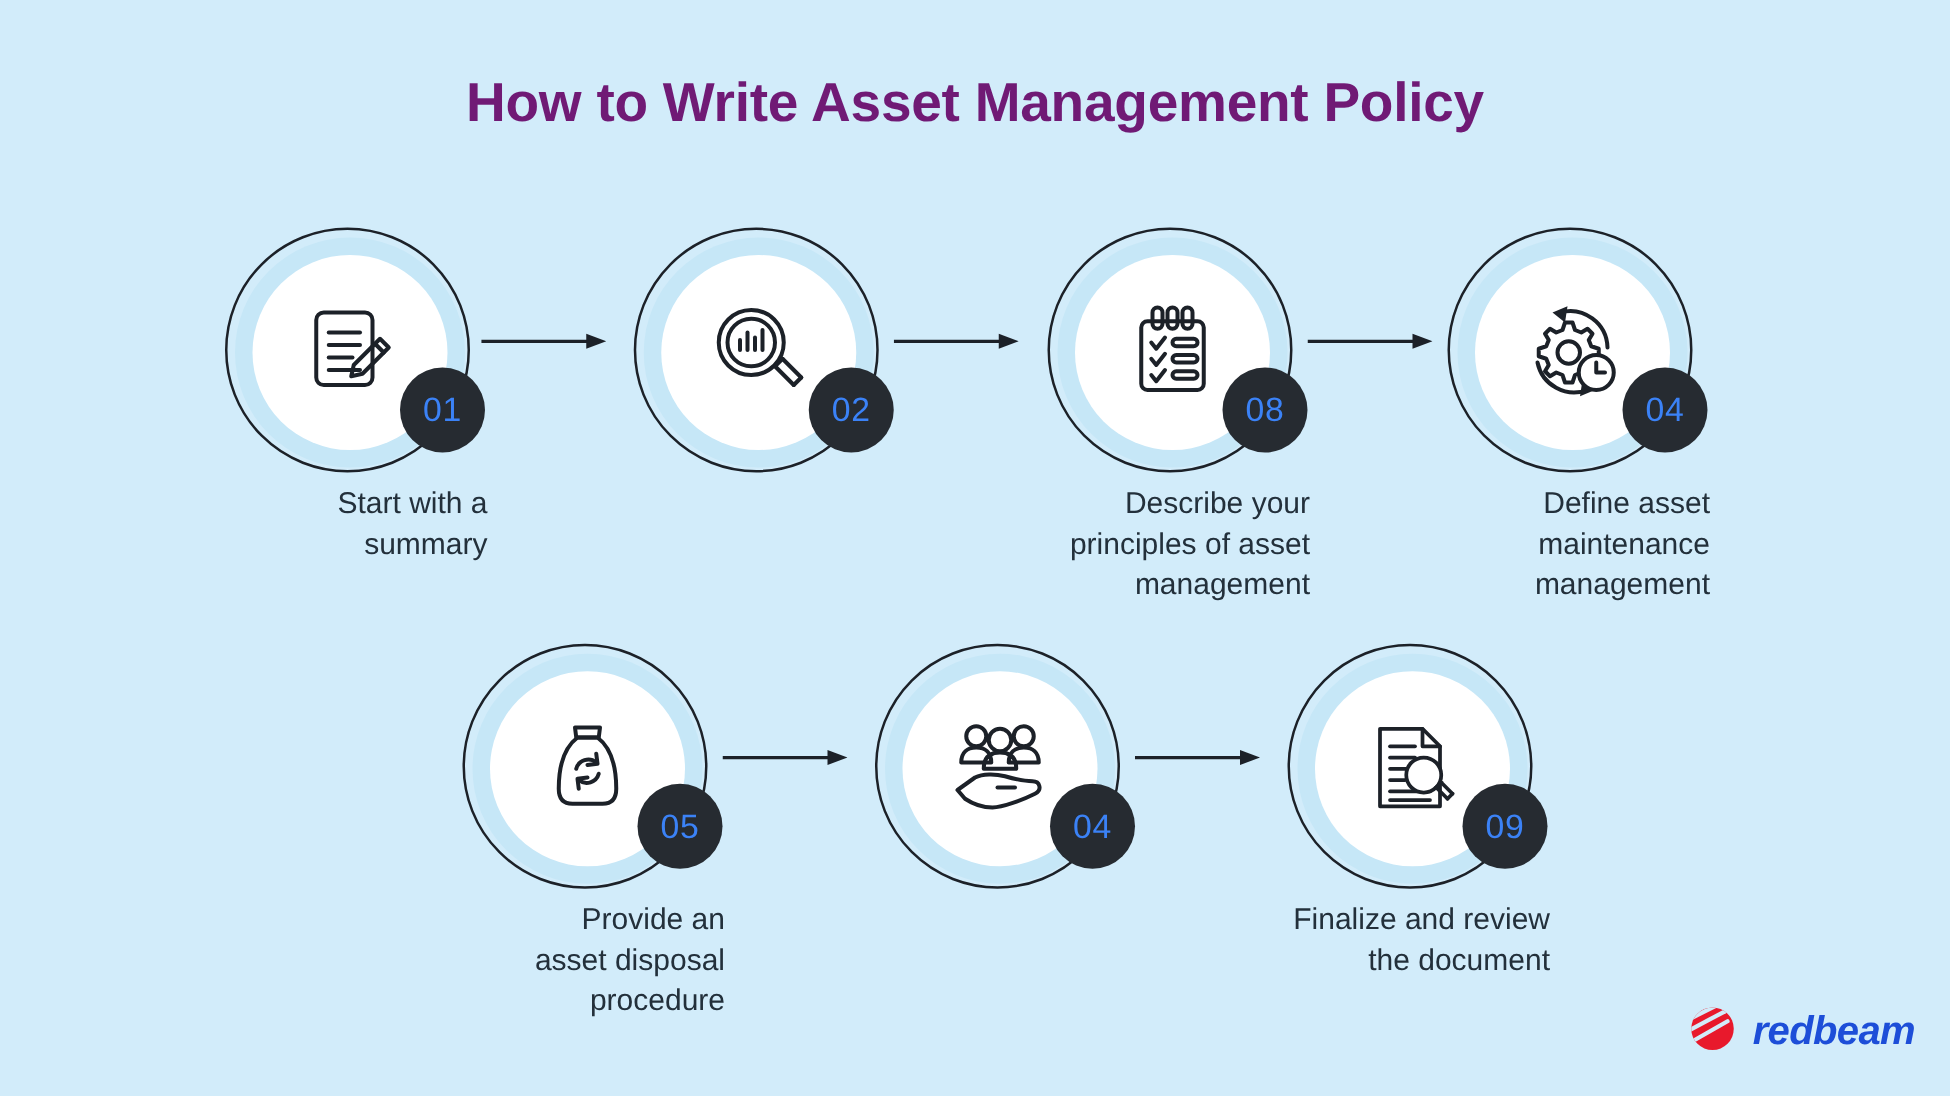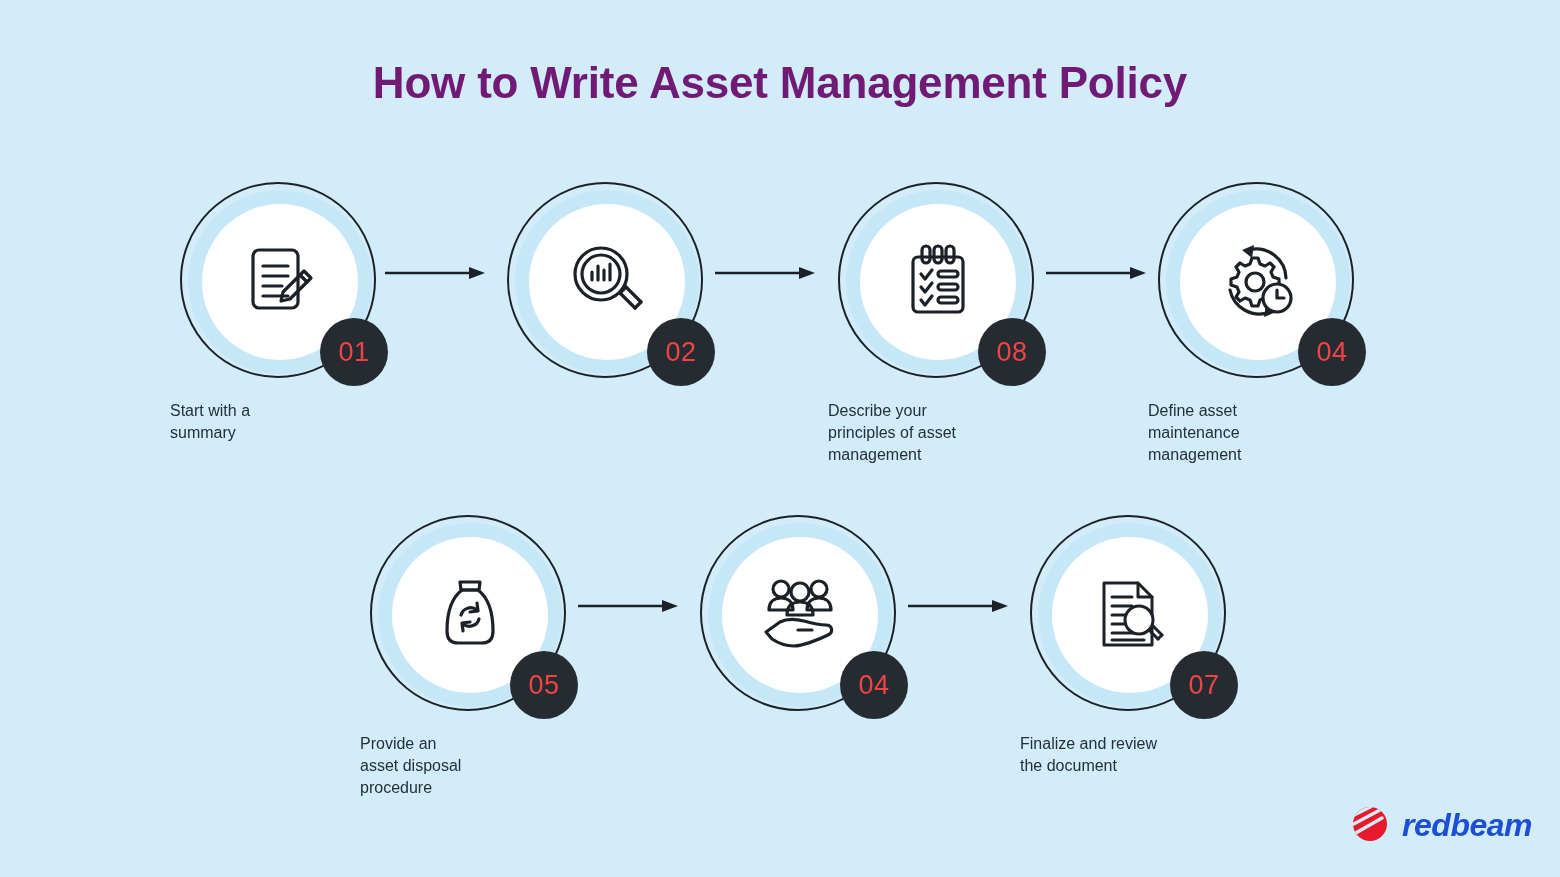--- a/index.html
+++ b/index.html
@@ -74,35 +74,35 @@
     align-items: center;
     justify-content: center;
   }
   .ring-white svg { display: block; }
   .badge {
     position: absolute;
     width: 68px;
     height: 68px;
     border-radius: 50%;
     background: #262b31;
-    color: #ef4444;
+    color: #3b82f6;
     font-size: 27px;
     font-weight: 500;
     display: flex;
     align-items: center;
     justify-content: center;
     left: 140px;
-    top: 136px;
+    top: 112px;
     letter-spacing: 0.5px;
     font-family: "Liberation Sans", sans-serif;
   }
   .label {
-    margin-top: 18px;
-    text-align: left;
-    font-size: 16px;
+    margin-top: 5px;
+    text-align: right;
+    font-size: 24px;
     line-height: 1.36;
     color: #23303b;
     font-family: "Liberation Sans", sans-serif;
     white-space: pre-line;
   }
   .arrow {
     position: absolute;
     height: 14px;
   }
   .arrow svg { display: block; }
@@ -325,21 +325,21 @@
             <line x1="24" y1="60" x2="56" y2="60"></line>
             <line x1="24" y1="67" x2="56" y2="67"></line>
             <circle cx="51" cy="47" r="14" fill="#ffffff"></circle>
             <line x1="61" y1="57" x2="70" y2="66"></line>
             <line x1="65" y1="53" x2="74" y2="62"></line>
             <line x1="61" y1="57" x2="65" y2="53"></line>
             <line x1="70" y1="66" x2="74" y2="62"></line>
           </svg>
         </span>
       </div>
-      <div class="badge">07</div>
+      <div class="badge">09</div>
     </div>
     <div class="label">Finalize and review
 the document</div>
   </div>
 
   <div class="logo">
     <span>
       <svg width="44" height="44" viewBox="0 0 44 44">
         <defs>
           <clipPath id="sphereClip">

